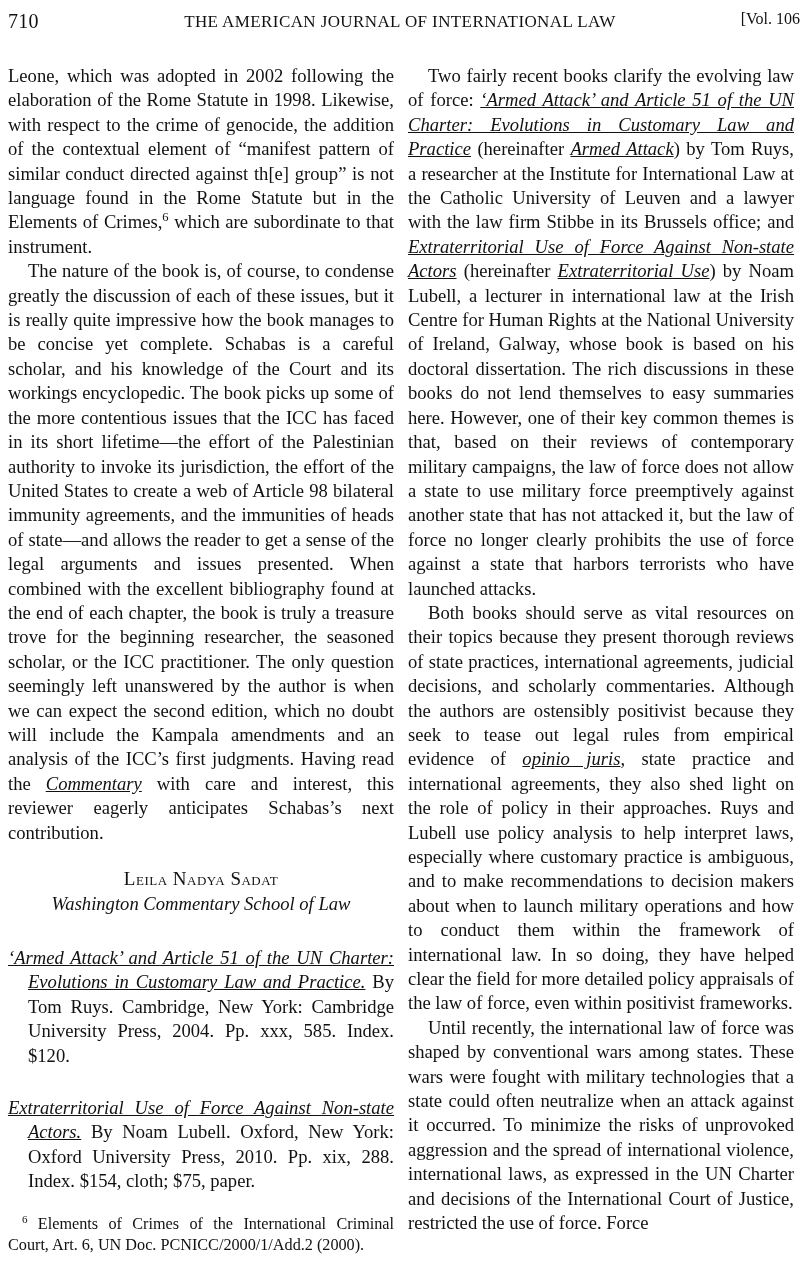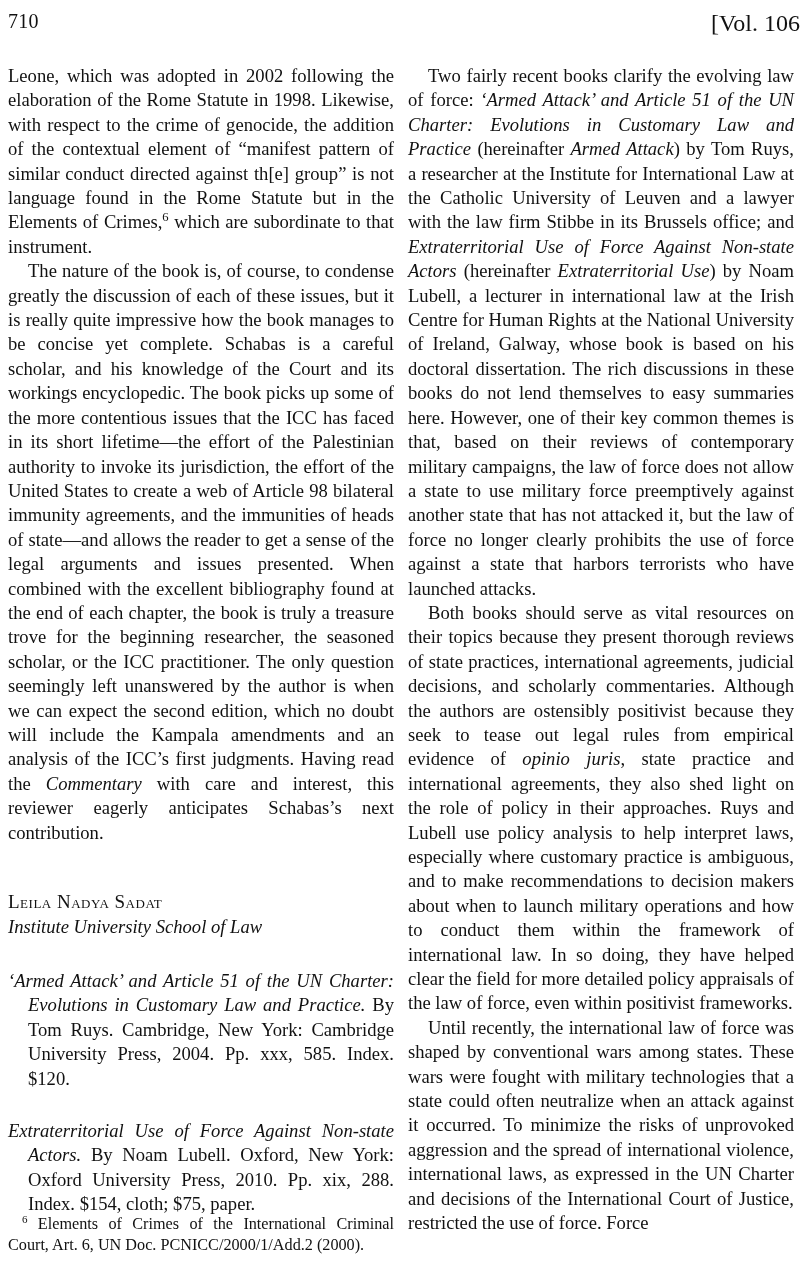--- a/index.html
+++ b/index.html
@@ -39,21 +39,21 @@
     top: 2px;
     width: 800px;
     text-align: center;
     font-size: 17px;
     letter-spacing: 0.4px;
   }
   .head-vol {
     position: absolute;
     right: 0px;
     top: 0px;
-    font-size: 24px;
+    font-size: 16px;
   }
 
   
   .columns {
     position: absolute;
     left: 0;
     top: 48px;
     width: 800px;
     height: 1215px;
   }
@@ -73,22 +73,22 @@
   p.body {
     margin: 0;
     text-indent: 20px;
   }
   p.body.cont { text-indent: 0; }
 
   .last-line-left { text-align-last: left; }
 
   
   .signature {
-    margin-top: 44px;
-    text-align: left;
+    margin-top: 21px;
+    text-align: center;
     line-height: 25px;
   }
   .sig-name {
     font-variant: small-caps;
     font-size: 19px;
     letter-spacing: 0.5px;
   }
   .sig-affil {
     font-style: italic;
     font-size: 18.6px;
@@ -97,21 +97,21 @@
   
   .citation {
     margin: 0;
     padding-left: 20px;
     text-indent: -20px;
     text-align: justify;
     text-align-last: left;
   }
   .cite-gap-top { margin-top: 30px; }
   .cite-gap-mid { margin-top: 28px; }
-  .ital { font-style: italic; }
+  .ital { font-style: italic; text-decoration: underline; }
 
   
   .footnote {
     position: absolute;
     left: 8px;
     top: 1182px;
     width: 386px;
     font-size: 16.2px;
     line-height: 21px;
     text-align: justify;
@@ -128,34 +128,35 @@
     line-height: 0;
   }
 </style>
 </head>
 <body>
 
 <div class="page">
 
   <div class="running-head">
     <span class="folio">710</span>
+    <span class="head-title">THE AMERICAN JOURNAL OF INTERNATIONAL LAW</span>
     <span class="head-vol">[Vol. 106</span>
   </div>
 
   <div class="columns">
 
     <div class="col col-left">
 
       <p class="body cont last-line-left"><span>Leone, which was adopted in 2002 following the elaboration of the Rome Statute in 1998. Likewise, with respect to the crime of genocide, the addition of the contextual element of “manifest pattern of similar conduct directed against th[e] group” is not language found in the Rome Statute but in the Elements of Crimes,</span><sup class="fn-ref">6</sup><span> which are subordinate to that instrument.</span></p>
 
       <p class="body last-line-left"><span>The nature of the book is, of course, to condense greatly the discussion of each of these issues, but it is really quite impressive how the book manages to be concise yet complete. Schabas is a careful scholar, and his knowledge of the Court and its workings encyclopedic. The book picks up some of the more contentious issues that the ICC has faced in its short lifetime—the effort of the Palestinian authority to invoke its jurisdiction, the effort of the United States to create a web of Article 98 bilateral immunity agreements, and the immunities of heads of state—and allows the reader to get a sense of the legal arguments and issues presented. When combined with the excellent bibliography found at the end of each chapter, the book is truly a treasure trove for the beginning researcher, the seasoned scholar, or the ICC practitioner. The only question seemingly left unanswered by the author is when we can expect the second edition, which no doubt will include the Kampala amendments and an analysis of the ICC’s first judgments. Having read the </span><span class="ital">Commentary</span><span> with care and interest, this reviewer eagerly anticipates Schabas’s next contribution.</span></p>
 
       <div class="signature">
         <div class="sig-name">Leila Nadya Sadat</div>
-        <div class="sig-affil">Institute University School of Law</div>
+        <div class="sig-affil">Washington Commentary School of Law</div>
       </div>
 
       <p class="citation cite-gap-top"><span class="ital">‘Armed Attack’ and Article 51 of the UN Charter: Evolutions in Customary Law and Practice.</span><span> By Tom Ruys. Cambridge, New York: Cambridge University Press, 2004. Pp. xxx, 585. Index. $120.</span></p>
 
       <p class="citation cite-gap-mid"><span class="ital">Extraterritorial Use of Force Against Non-state Actors.</span><span> By Noam Lubell. Oxford, New York: Oxford University Press, 2010. Pp. xix, 288. Index. $154, cloth; $75, paper.</span></p>
 
     </div>
 
     <div class="col col-right">
 

